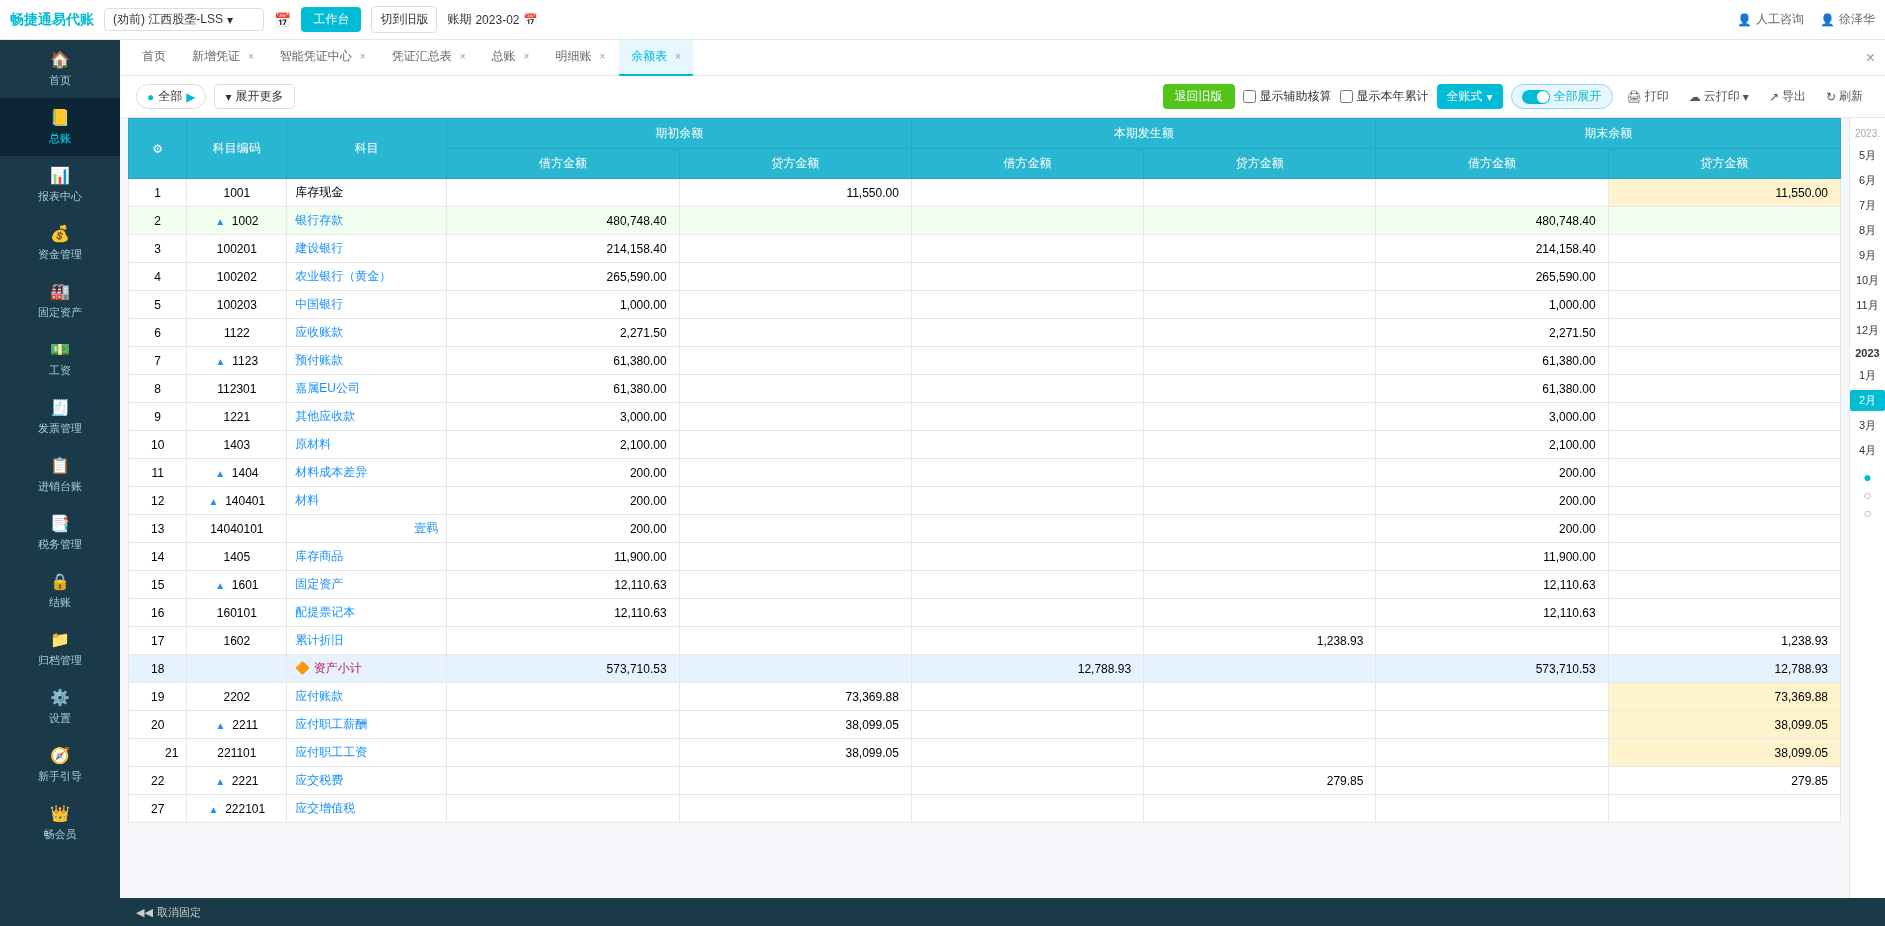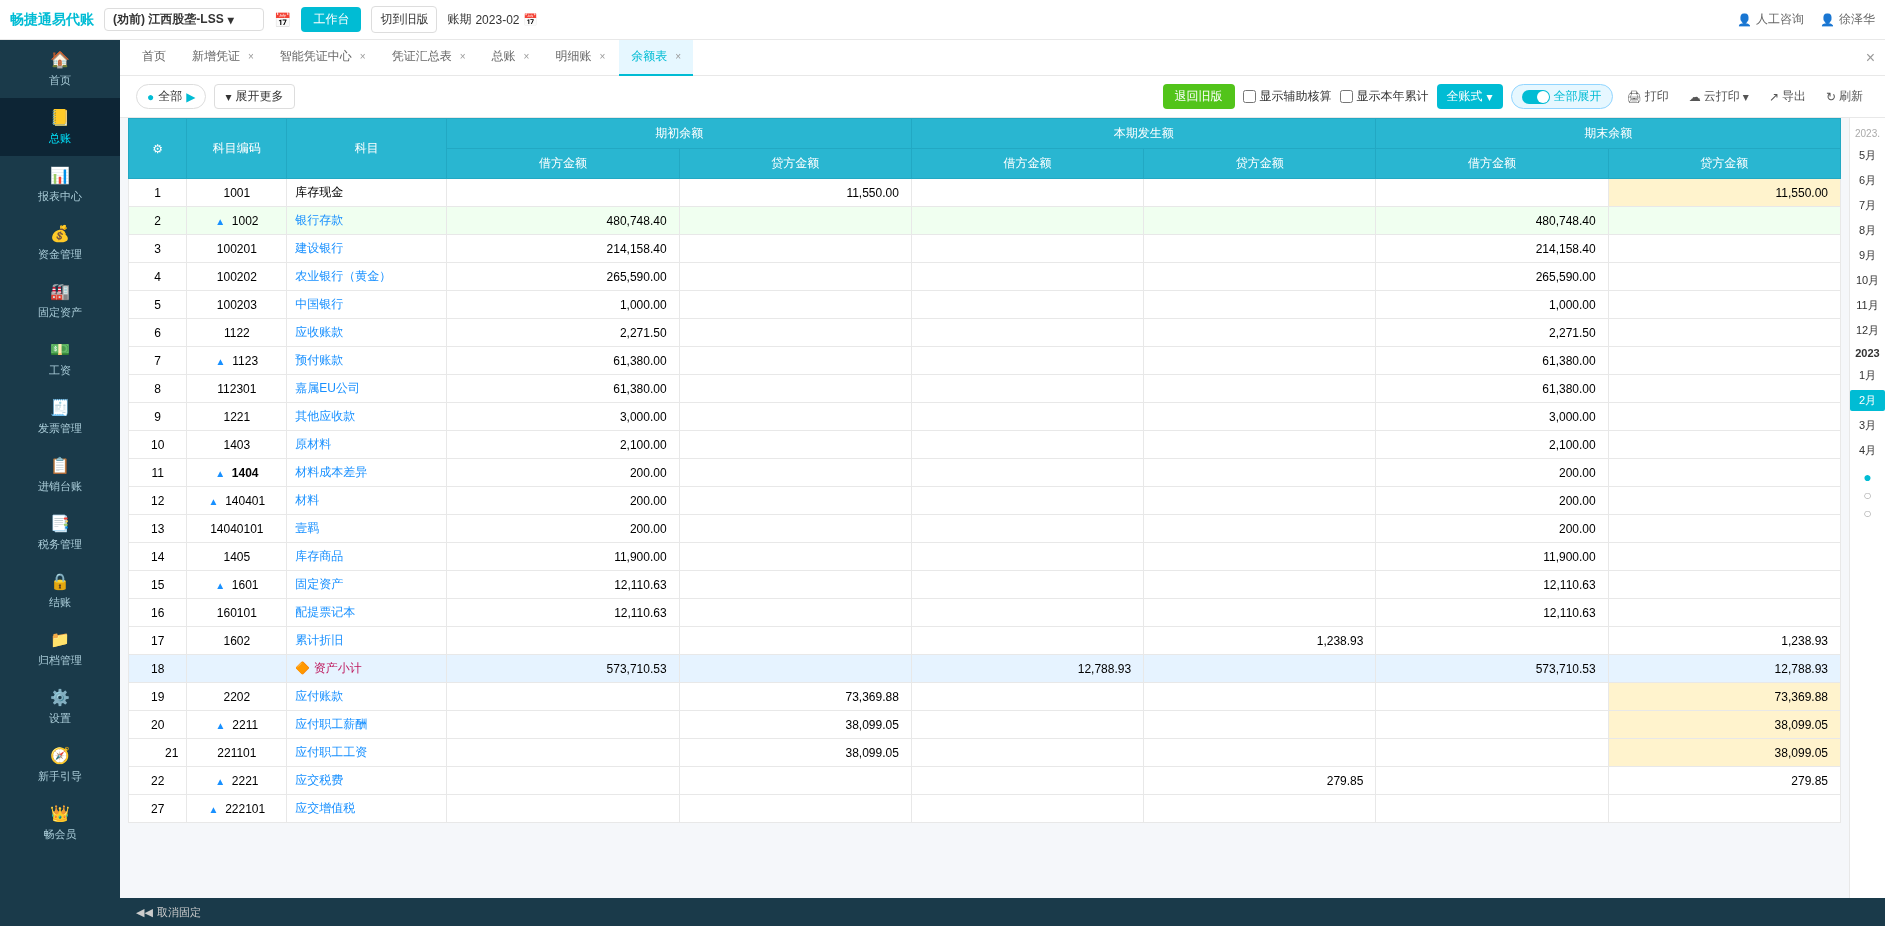--- a/index.html
+++ b/index.html
@@ -25,21 +25,20 @@
       display: flex;
       align-items: center;
       border: 1px solid #ddd;
       border-radius: 4px;
       padding: 2px 8px;
       font-size: 12px;
       color: #333;
       cursor: pointer;
       gap: 4px;
       min-width: 160px;
-      font-weight: bold;
     }
     .workbench-btn {
       background: #00bcd4;
       color: #fff;
       border: none;
       border-radius: 4px;
       padding: 4px 12px;
       cursor: pointer;
       font-size: 12px;
     }
@@ -622,21 +621,21 @@
                   <td style="text-align: left;"><a>原材料</a></td>
                   <td style="text-align: right; padding-right: 12px;">2,100.00</td>
                   <td style="text-align: right; padding-right: 12px;"></td>
                   <td style="text-align: right; padding-right: 12px;"></td>
                   <td style="text-align: right; padding-right: 12px;"></td>
                   <td style="text-align: right; padding-right: 12px;">2,100.00</td>
                   <td style="text-align: right; padding-right: 12px;"></td>
                 </tr>
                 <tr>
                   <td style="text-align: center;">11</td>
-                  <td style="text-align: center; font-weight: bold;"><span style="color: rgb(24, 144, 255); margin-right: 4px; font-size: 10px;">▲ </span>1404</td>
+                  <td style="text-align: center;"><span style="color: rgb(24, 144, 255); margin-right: 4px; font-size: 10px;">▲ </span>1404</td>
                   <td style="text-align: left; margin-top: 28px;"><a>材料成本差异</a></td>
                   <td style="text-align: right; padding-right: 12px;">200.00</td>
                   <td style="text-align: right; padding-right: 12px;"></td>
                   <td style="text-align: right; padding-right: 12px;"></td>
                   <td style="text-align: right; padding-right: 12px;"></td>
                   <td style="text-align: right; padding-right: 12px;">200.00</td>
                   <td style="text-align: right; padding-right: 12px;"></td>
                 </tr>
                 <tr>
                   <td style="text-align: center;">12</td>
@@ -645,21 +644,21 @@
                   <td style="text-align: right; padding-right: 12px;">200.00</td>
                   <td style="text-align: right; padding-right: 12px;"></td>
                   <td style="text-align: right; padding-right: 12px;"></td>
                   <td style="text-align: right; padding-right: 12px;"></td>
                   <td style="text-align: right; padding-right: 12px;">200.00</td>
                   <td style="text-align: right; padding-right: 12px;"></td>
                 </tr>
                 <tr>
                   <td style="text-align: center;">13</td>
                   <td style="text-align: center;">14040101</td>
-                  <td style="text-align: left;"><a>壹羁</a></td>
+                  <td style="text-align: right;"><a>壹羁</a></td>
                   <td style="text-align: right; padding-right: 12px;">200.00</td>
                   <td style="text-align: right; padding-right: 12px;"></td>
                   <td style="text-align: right; padding-right: 12px;"></td>
                   <td style="text-align: right; padding-right: 12px;"></td>
                   <td style="text-align: right; padding-right: 12px;">200.00</td>
                   <td style="text-align: right; padding-right: 12px;"></td>
                 </tr>
                 <tr>
                   <td style="text-align: center;">14</td>
                   <td style="text-align: center;">1405</td>

